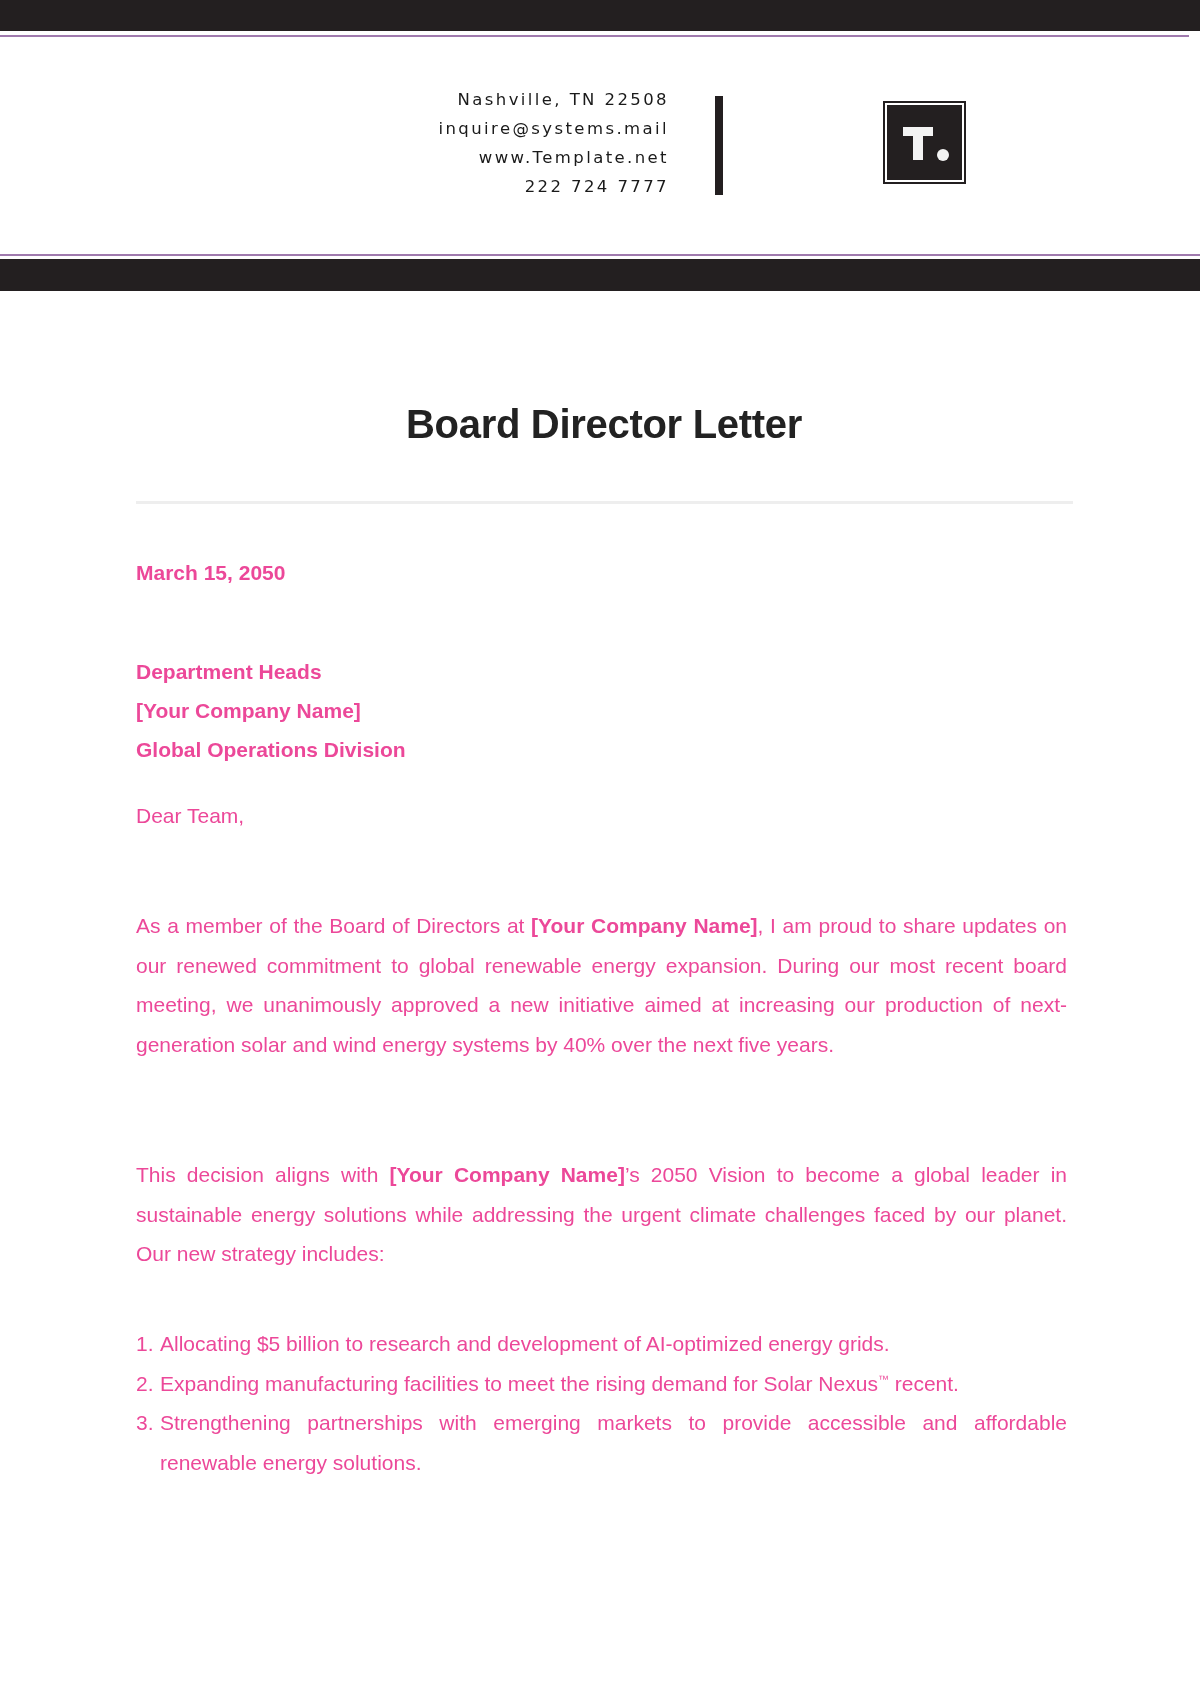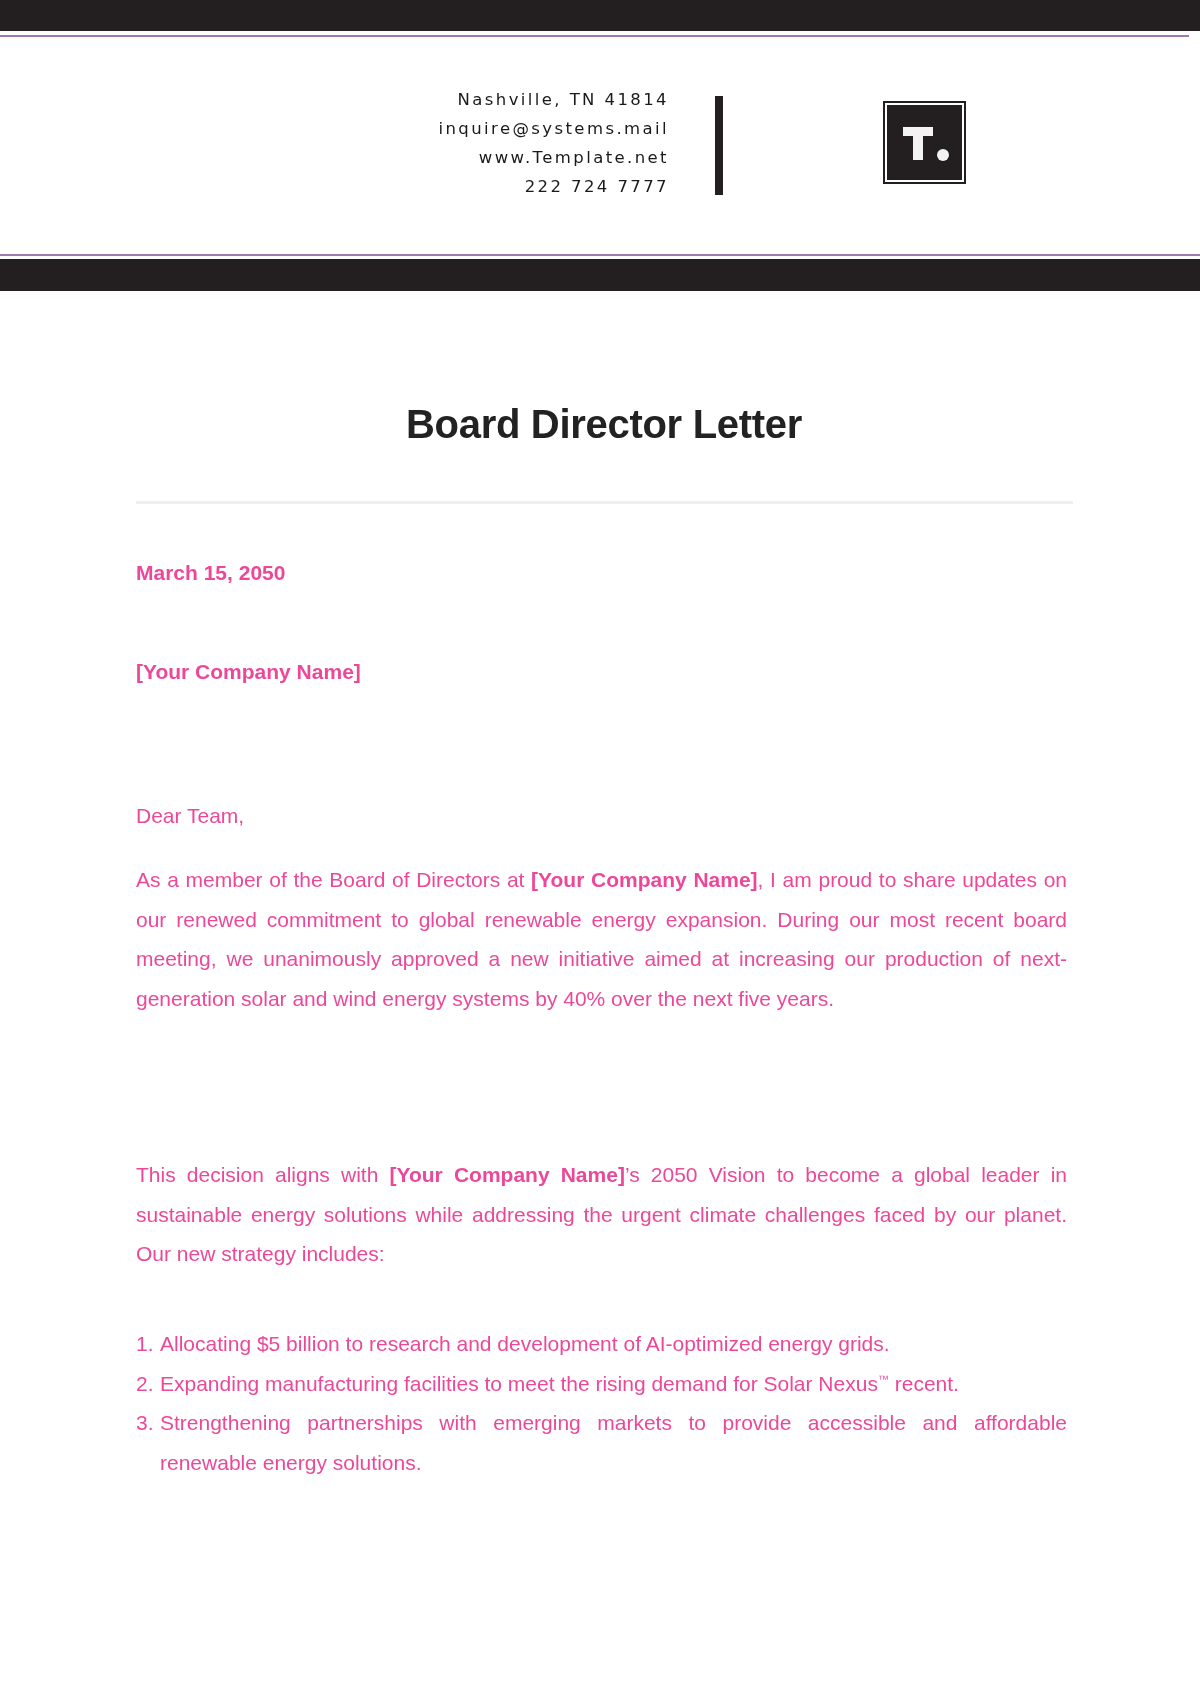--- a/index.html
+++ b/index.html
@@ -30,37 +30,37 @@
       font-family: "Liberation Sans", sans-serif; font-weight: bold; font-size: 40px; color: #222222;
       letter-spacing: -0.3px; }
     .rule { position: absolute; left: 136px; top: 501px; width: 937px; height: 3px; background: #eeeeee; }
 
     .content { position: absolute; left: 136px; width: 931px; font-family: "Liberation Sans", sans-serif;
       font-size: 21px; color: #ec4899; }
     .date { top: 561px; font-weight: bold; }
     .recipient { top: 652px; font-weight: bold; line-height: 39px; }
     .greeting { top: 804px; }
     .para { text-align: justify; line-height: 39.5px; }
-    .p1 { top: 860px; }
+    .p1 { top: 906px; }
     .p2 { top: 1155px; }
     .list { top: 1324px; line-height: 39.5px; }
     .list-item { display: flex; text-align: justify; }
     .list-num { width: 24px; flex: none; }
     .list-text { width: 907px; text-align: justify; }
     b { font-weight: bold; }
     sup.tm { font-size: 11px; vertical-align: super; line-height: 0; }
   </style>
 </head>
 <body>
 
 <div class="top-band"></div>
 <div class="top-line"></div>
 
 <div class="contact">
-  <div>Nashville, TN 41814</div>
+  <div>Nashville, TN 22508</div>
   <div>inquire@systems.mail</div>
   <div>www.Template.net</div>
   <div>222 724 7777</div>
 </div>
 
 <div class="divider-v"></div>
 
 <div class="logo">
   <div class="logo-inner">
     <div class="logo-t-bar"></div>
@@ -71,21 +71,23 @@
 
 <div class="bottom-line"></div>
 <div class="bottom-band"></div>
 
 <h1 class="title">Board Director Letter</h1>
 <div class="rule"></div>
 
 <div class="content date">March 15, 2050</div>
 
 <div class="content recipient">
+  <div>Department Heads</div>
   <div>[Your Company Name]</div>
+  <div>Global Operations Division</div>
 </div>
 
 <div class="content greeting">Dear Team,</div>
 
 <p class="content para p1"><span>As a member of the Board of Directors at </span><b>[Your Company Name]</b><span>, I am proud to share updates on our renewed commitment to global renewable energy expansion. During our most recent board meeting, we unanimously approved a new initiative aimed at increasing our production of next-generation solar and wind energy systems by 40% over the next five years.</span></p>
 
 <p class="content para p2"><span>This decision aligns with </span><b>[Your Company Name]</b><span>’s 2050 Vision to become a global leader in sustainable energy solutions while addressing the urgent climate challenges faced by our planet. Our new strategy includes:</span></p>
 
 <div class="content list">
   <div class="list-item">

